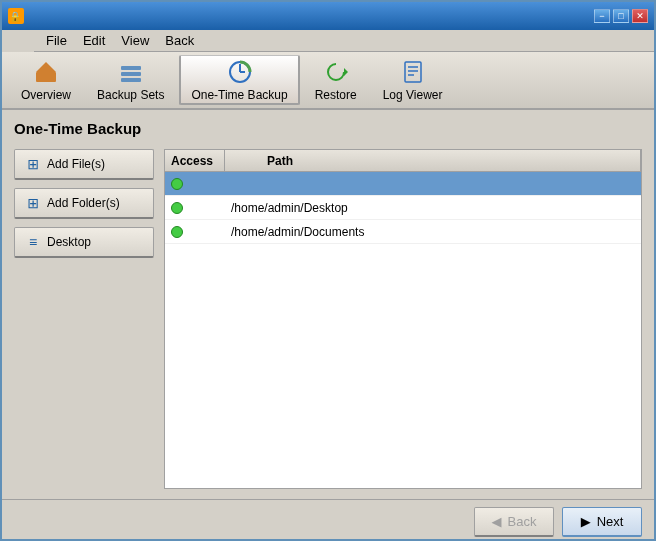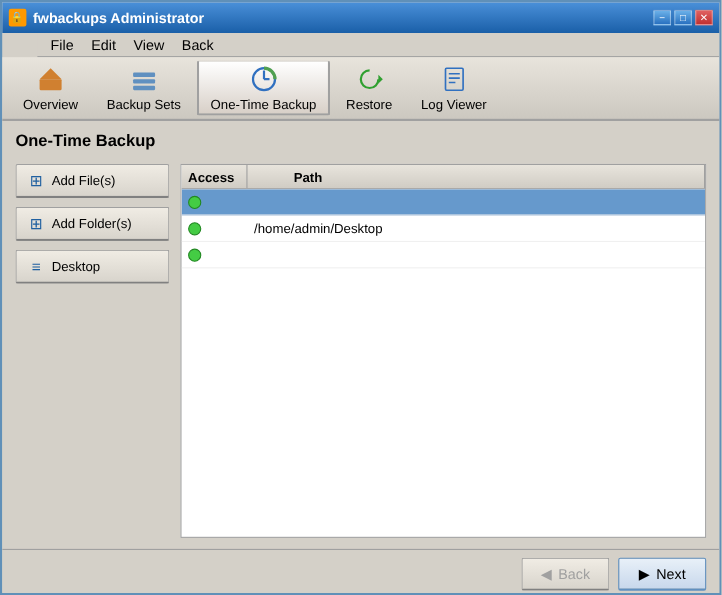--- a/index.html
+++ b/index.html
@@ -281,21 +281,20 @@
     }
   </style>
 </head>
 <body>
 
 <div class="window-frame">
 
   <div class="titlebar">
     <div class="titlebar-left">
       <div class="titlebar-icon">🔒</div>
-      <span class="titlebar-title">fwbackups Administrator</span>
     </div>
     <div class="titlebar-controls">
       <div class="titlebar-btn">−</div>
       <div class="titlebar-btn">□</div>
       <div class="titlebar-btn close">✕</div>
     </div>
   </div>
 
   <div class="menubar">
     <div class="menubar-item">File</div>
@@ -391,20 +390,21 @@
           <div class="table-row">
             <div class="table-cell">
               <span class="access-dot"></span>
             </div>
             <div class="table-cell">/home/admin/Desktop</div>
           </div>
           <div class="table-row">
             <div class="table-cell">
               <span class="access-dot"></span>
             </div>
+            <div class="table-cell">/home/admin/Documents</div>
           </div>
         </div>
       </div>
     </div>
   </div>
 
   <div class="bottom-bar">
     <button class="nav-btn disabled">
       <span>◀</span>
       <span>Back</span>

